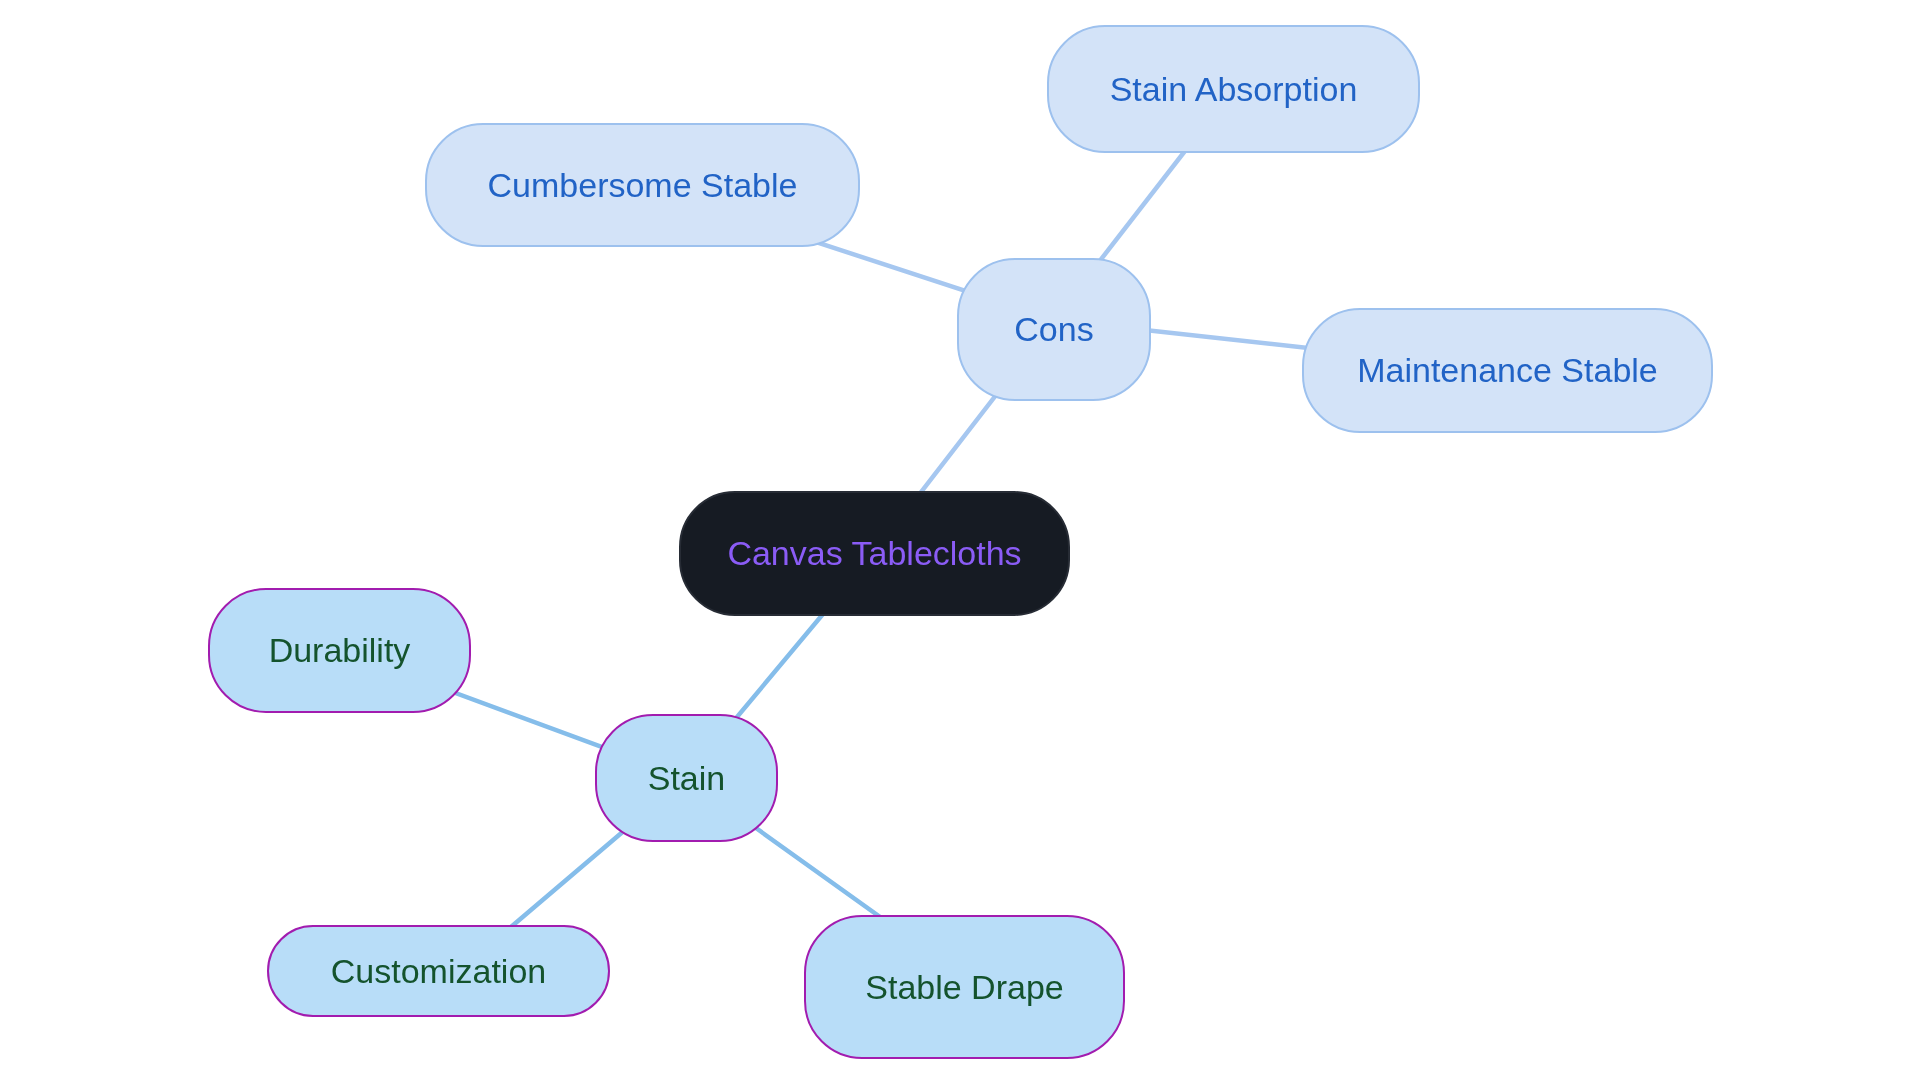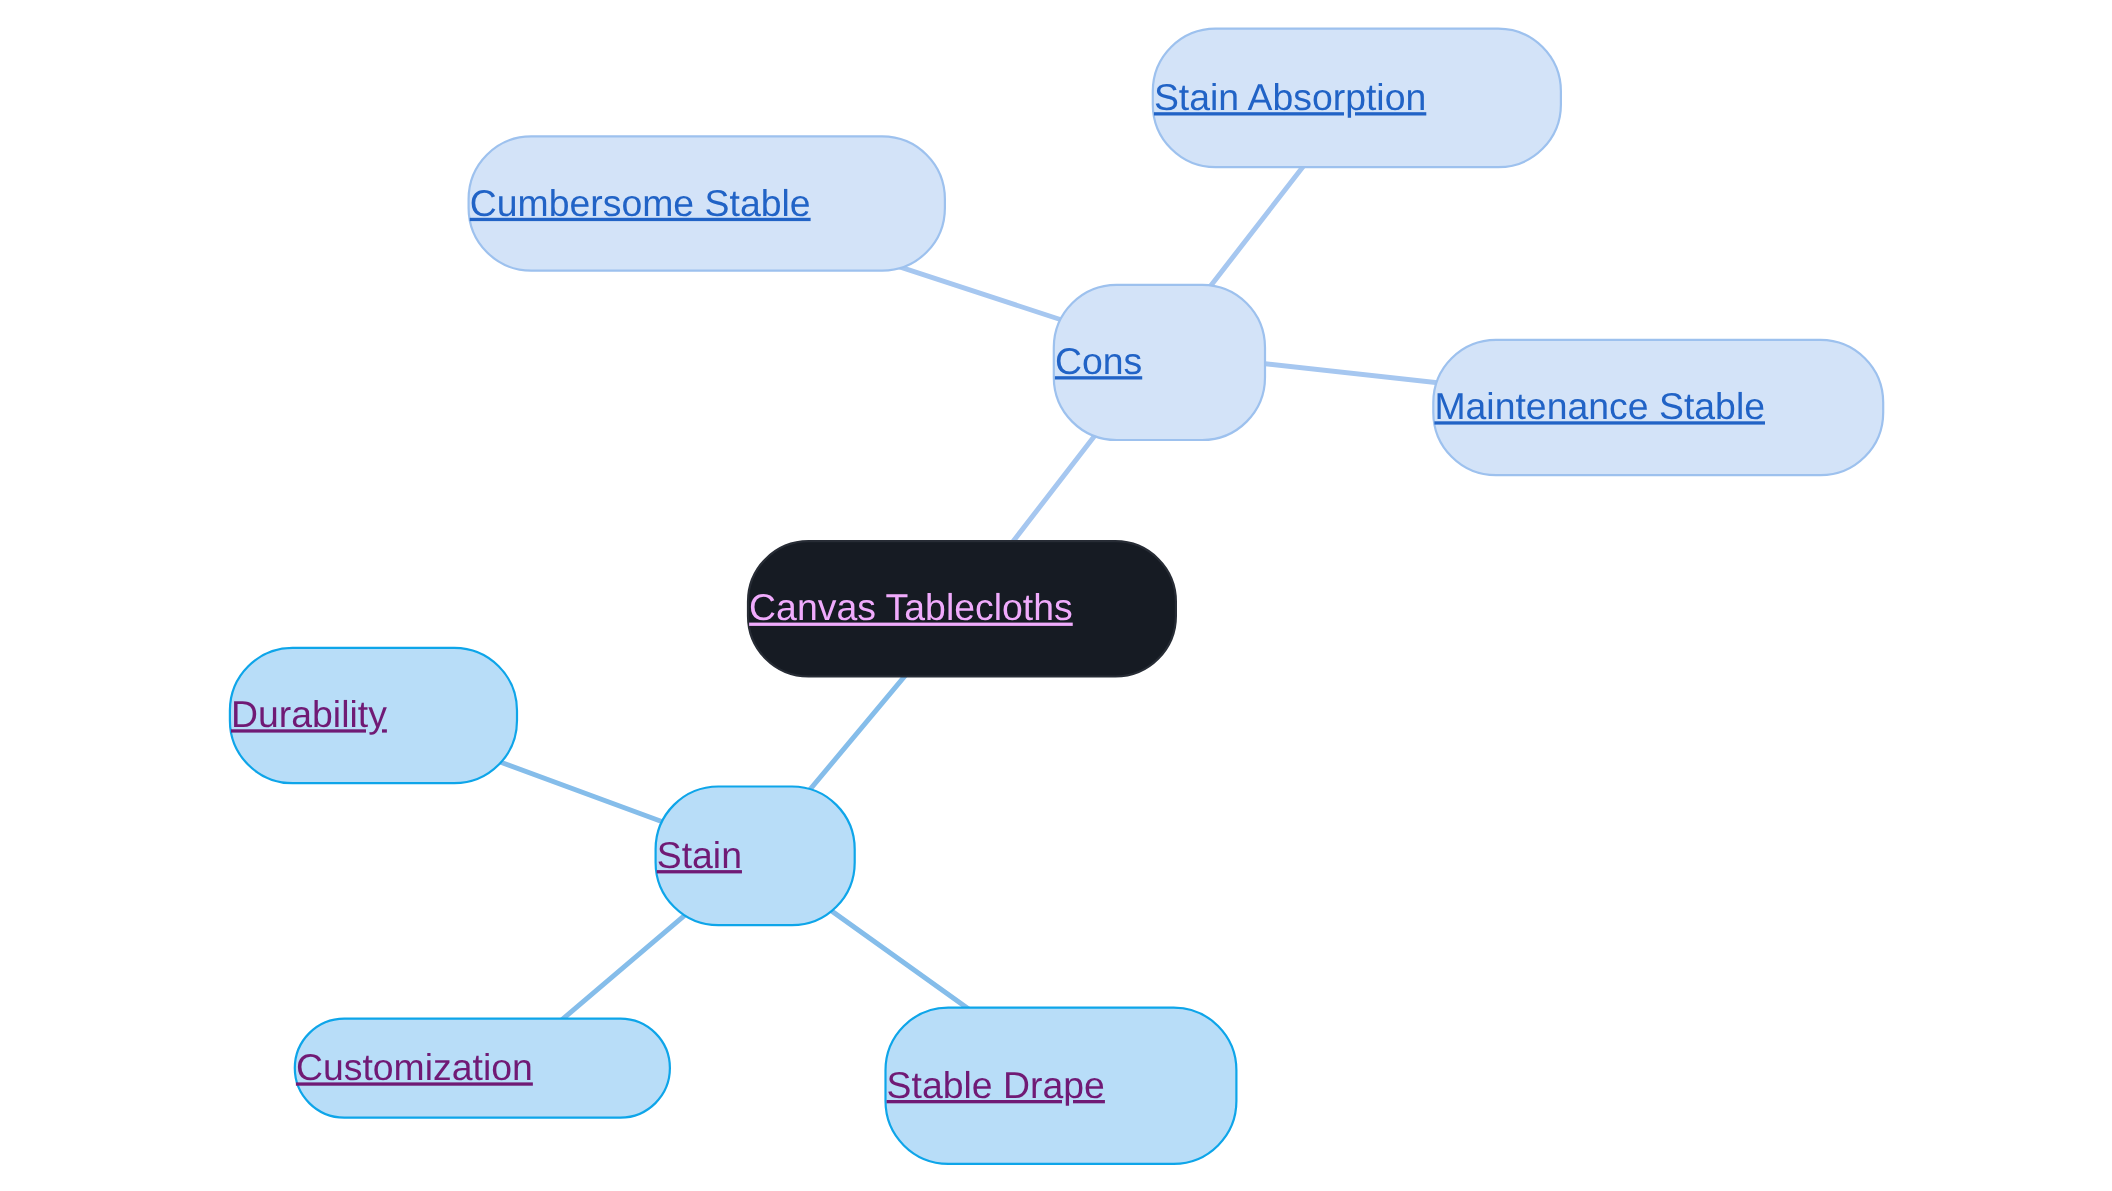--- a/index.html
+++ b/index.html
@@ -22,44 +22,43 @@
     width: 1920px;
     height: 1083px;
     display: block;
   }
   .edge-cons { stroke: #a6c7f0; stroke-width: 4.5; stroke-linecap: round; }
   .edge-pros { stroke: #85bdea; stroke-width: 4.5; stroke-linecap: round; }
   .node {
     position: absolute;
     display: flex;
     align-items: center;
-    justify-content: flex-start;
+    justify-content: center;
     border-radius: 58px;
     box-sizing: border-box;
     font-size: 34px;
     white-space: nowrap;
     cursor: default;
-    text-decoration: underline;
   }
   .node-root {
     left: 679px; top: 491px; width: 391px; height: 125px;
     background: #161b23;
     border: 2px solid #272c35;
-    color: #f0abfc;
+    color: #8b5cf6;
     border-radius: 56px;
   }
   .node-cons-style {
     background: #d3e3f8;
     border: 2px solid #9dc1ee;
     color: #2163c6;
   }
   .node-pros-style {
     background: #b8ddf8;
-    border: 2px solid #0ea5e9;
-    color: #701a75;
+    border: 2px solid #a21caf;
+    color: #14532d;
   }
   .node-cons        { left: 957px;  top: 258px; width: 194px; height: 143px; }
   .node-stain       { left: 1047px; top: 25px;  width: 373px; height: 128px; }
   .node-cumbersome  { left: 425px;  top: 123px; width: 435px; height: 124px; }
   .node-maintenance { left: 1302px; top: 308px; width: 411px; height: 125px; }
   .node-pros        { left: 595px;  top: 714px; width: 183px; height: 128px; }
   .node-durability  { left: 208px;  top: 588px; width: 263px; height: 125px; }
   .node-custom      { left: 267px;  top: 925px; width: 343px; height: 92px; }
   .node-stable      { left: 804px;  top: 915px; width: 321px; height: 144px; }
   .node-label { pointer-events: none; }

